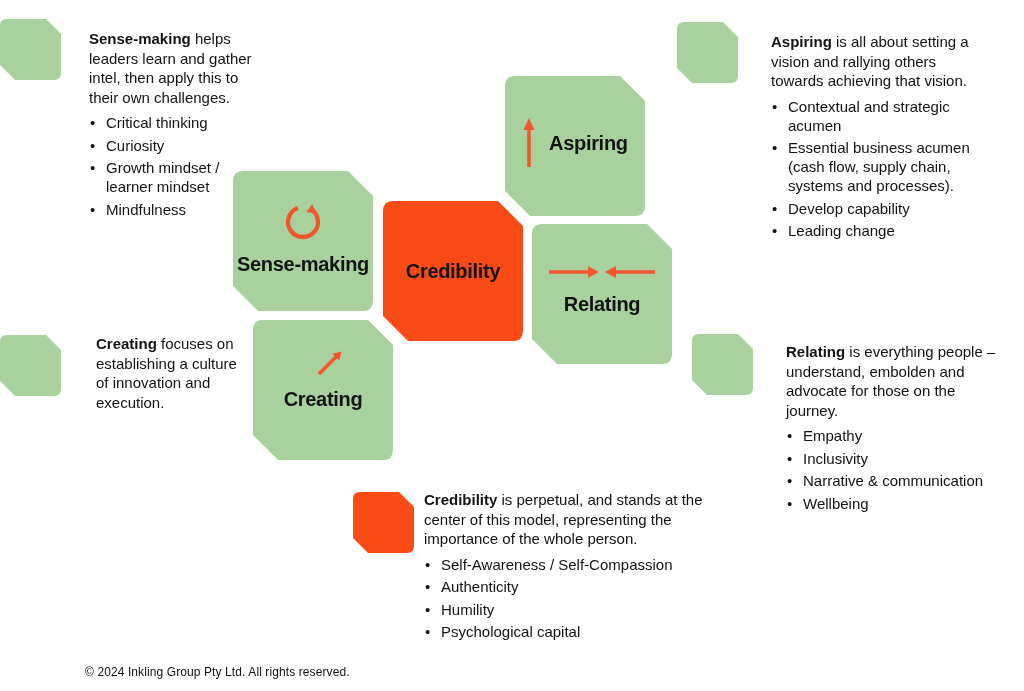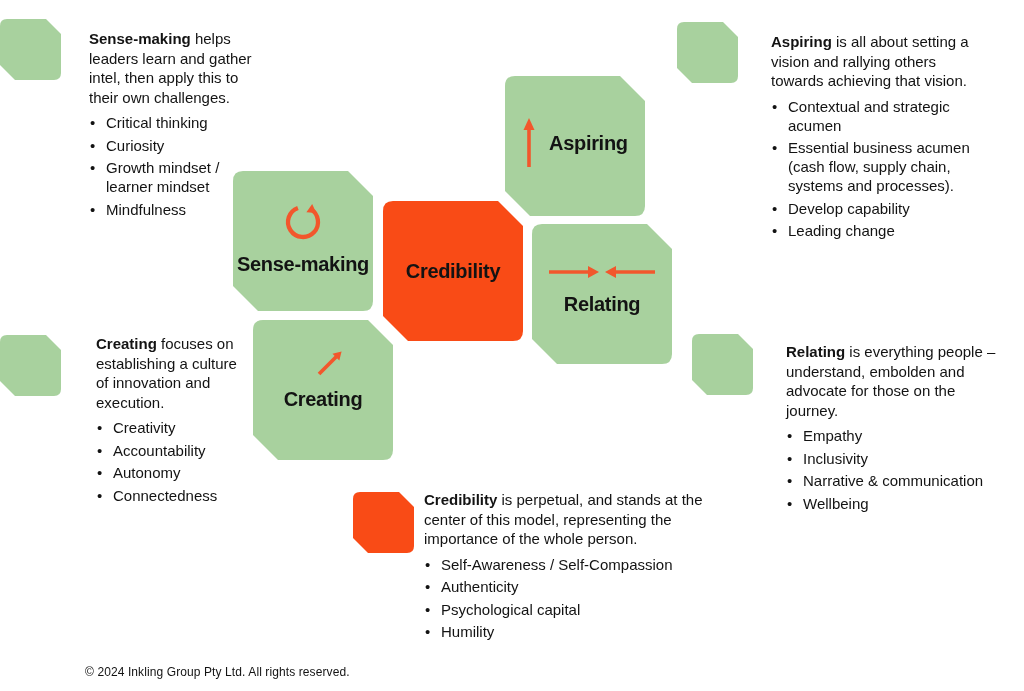--- a/index.html
+++ b/index.html
@@ -111,26 +111,20 @@
         <li>Develop capability</li>
         <li>Leading change</li>
       </ul>
   </div>
 
   <div class="note note-creating">
     <p class="note-head"><span class="note-lead">Creating</span><span> focuses on
 establishing a culture
 of innovation and
 execution.</span></p>
-    <ul class="bullets">
-        <li>Creativity</li>
-        <li>Accountability</li>
-        <li>Autonomy</li>
-        <li>Connectedness</li>
-      </ul>
   </div>
 
   <div class="note note-relating">
     <p class="note-head"><span class="note-lead">Relating</span><span> is everything people –
 understand, embolden and
 advocate for those on the
 journey.</span></p>
     <ul class="bullets">
         <li>Empathy</li>
         <li>Inclusivity</li>
@@ -139,22 +133,22 @@
       </ul>
   </div>
 
   <div class="note note-credibility">
     <p class="note-head"><span class="note-lead">Credibility</span><span> is perpetual, and stands at the
 center of this model, representing the
 importance of the whole person.</span></p>
     <ul class="bullets">
         <li>Self-Awareness / Self-Compassion</li>
         <li>Authenticity</li>
+        <li>Humility</li>
         <li>Psychological capital</li>
-        <li>Humility</li>
       </ul>
   </div>
 
   <div class="tile tile-sense">
     <svg class="tile-icon" width="42" height="40" viewBox="0 0 42 40">
       <path class="icon-stroke" stroke-width="4.3" d="M15.9 6.9 A15 15 0 1 0 28.5 8"></path>
       <polygon class="icon-fill" points="24.4,11.2 30.2,3.0 34.2,12.0"></polygon>
     </svg>
     <span class="tile-label">Sense-making</span>
   </div>

